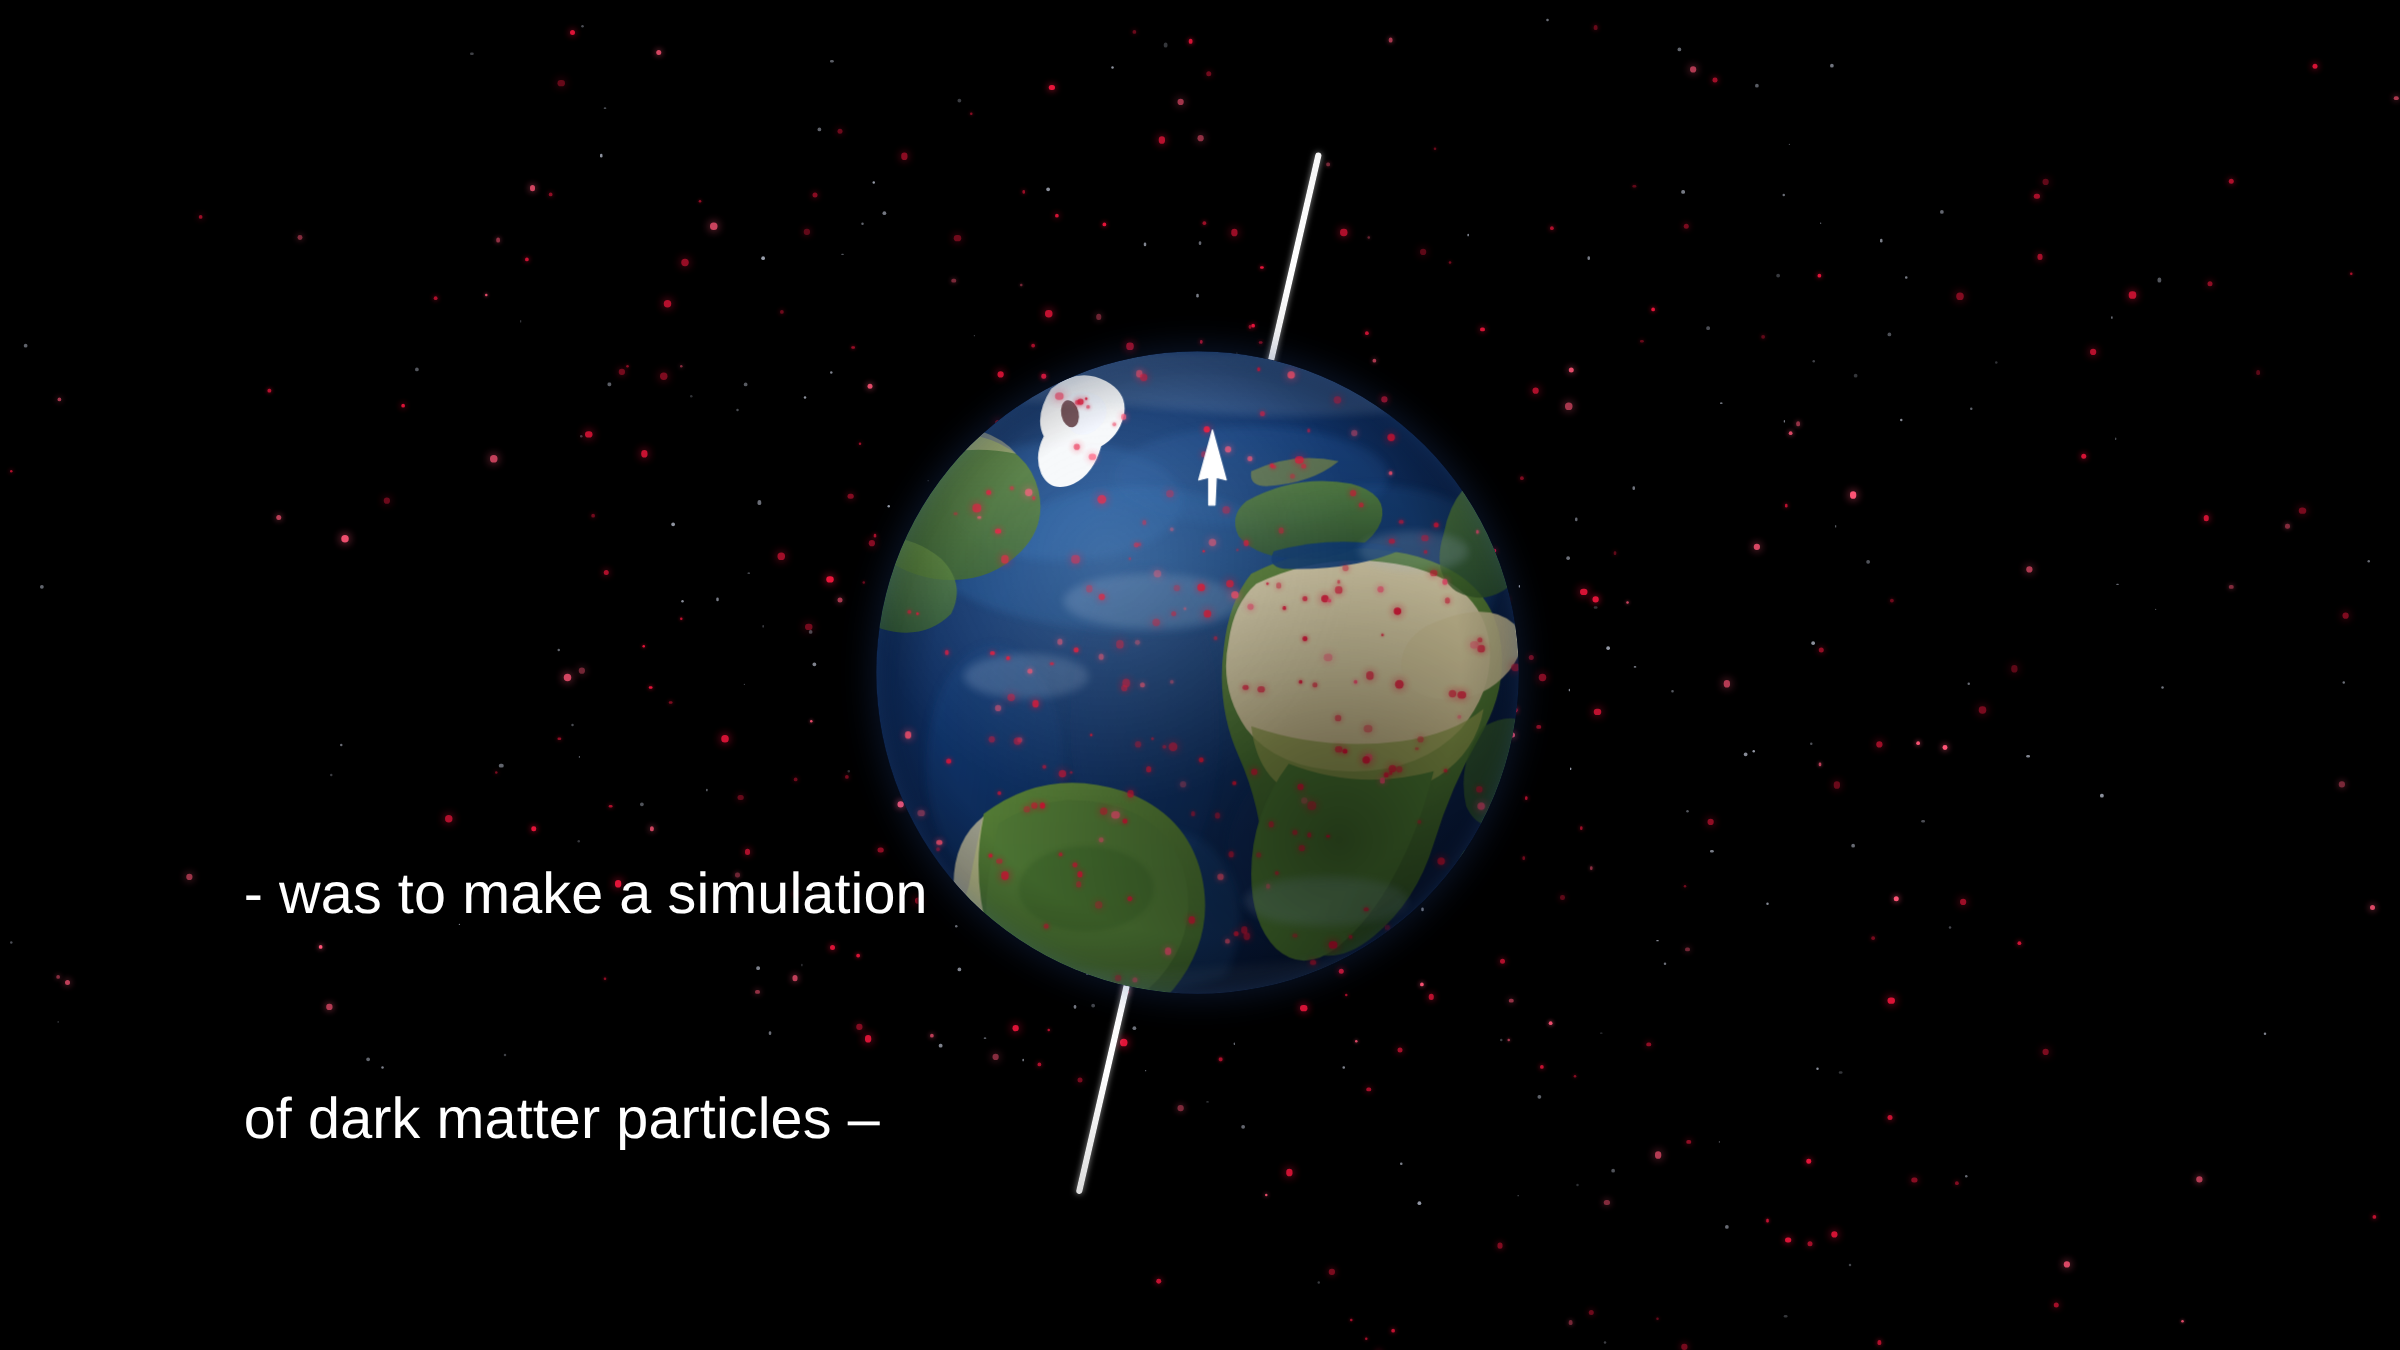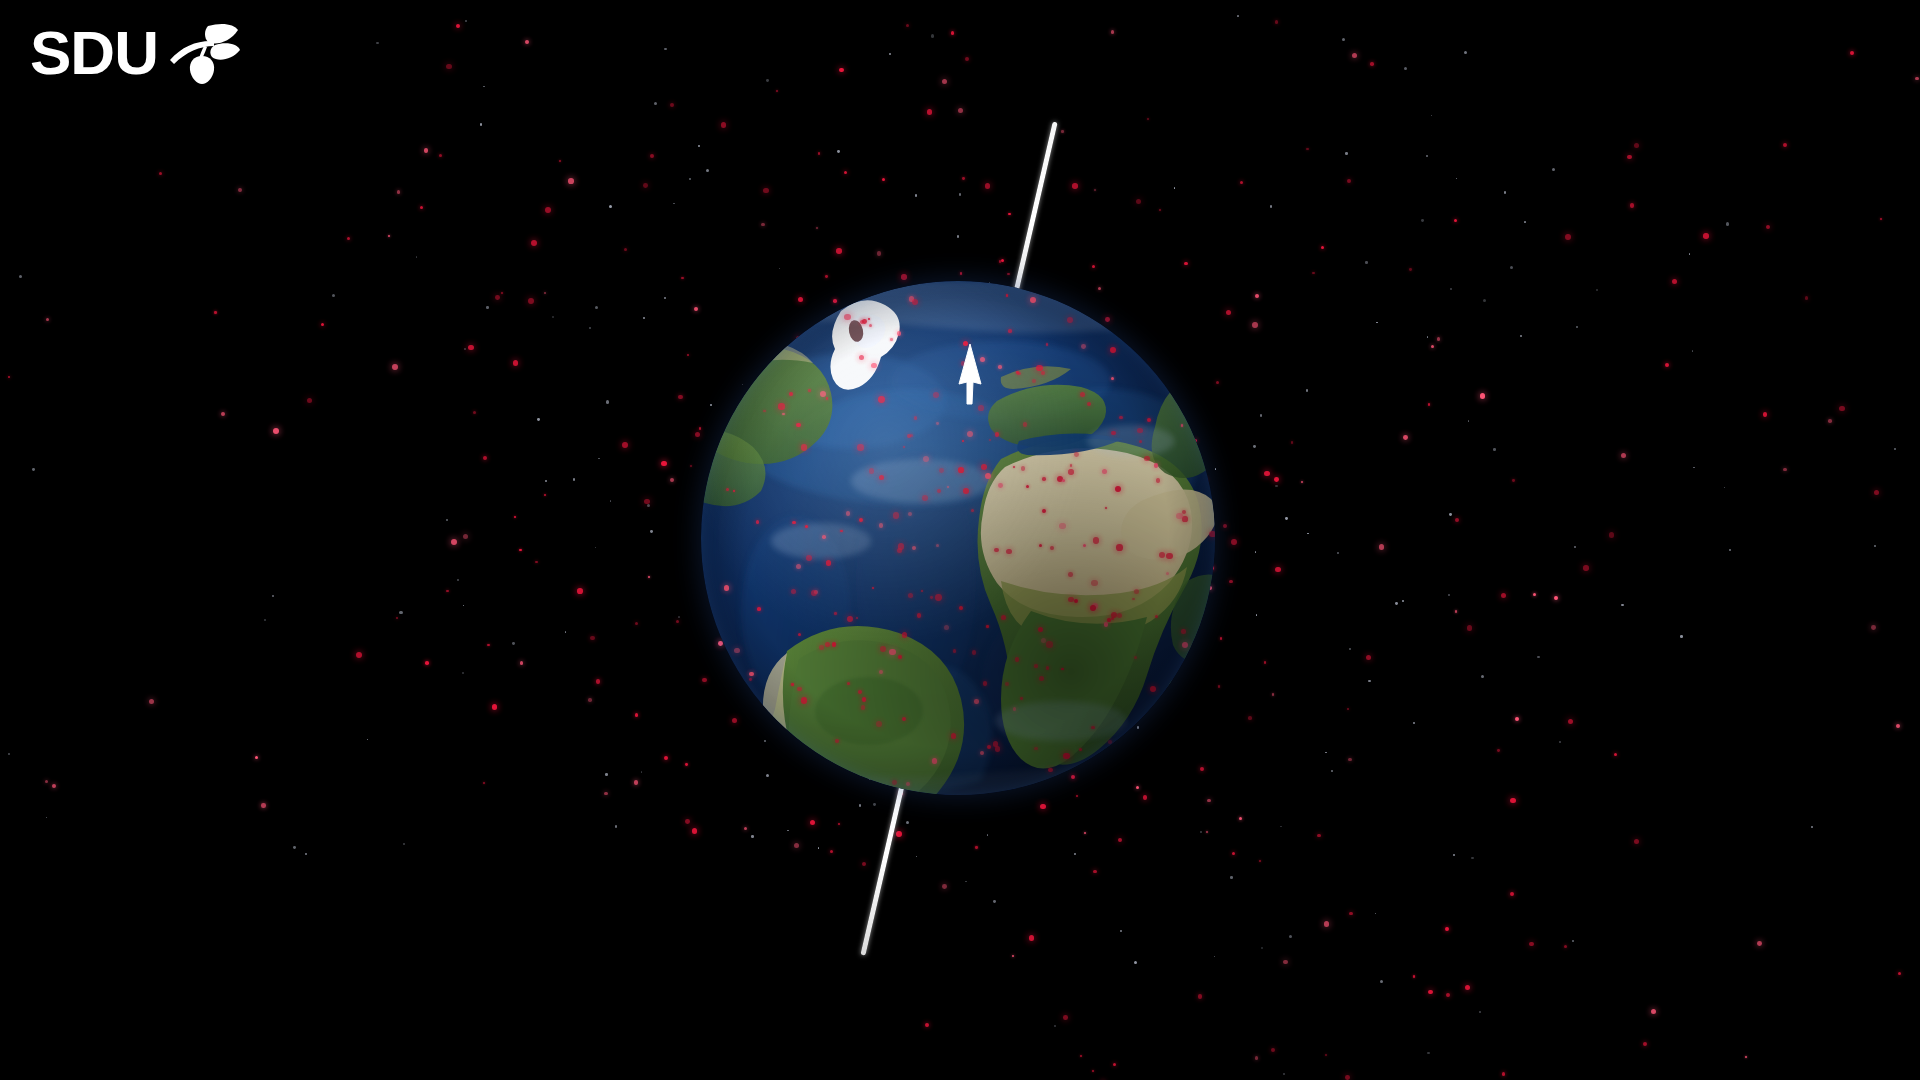--- a/index.html
+++ b/index.html
@@ -860,30 +860,19 @@
       <div id="globe-atmo"></div>
     </div>
   </div>
 
   <div id="cursor">
     <svg viewBox="0 0 30 68" xmlns="http://www.w3.org/2000/svg">
       <path d="M15 2 L26 42 L18 40 L17 62 L12 62 L12 40 L4 42 Z" fill="#ffffff" stroke="#ffffff" stroke-width="1" stroke-linejoin="round"></path>
     </svg>
   </div>
 
-  <div id="logo">
-    <span class="wordmark">SDU</span>
-    <svg class="applemark" viewBox="0 0 72 62" xmlns="http://www.w3.org/2000/svg">
-
-      <path d="M40 4 C54 0 66 2 70 8 C62 20 48 24 40 20 C36 16 36 8 40 4 Z" fill="#ffffff"></path>
-
-      <path d="M47 23 C58 19 70 22 72 28 C64 38 50 40 44 35 C41 31 42 26 47 23 Z" fill="#ffffff"></path>
-
-      <path d="M2 38 C14 24 30 18 46 19 L46 24 C32 24 18 30 6 42 Z" fill="#ffffff"></path>
-
-      <path d="M39 25 C37 31 35 34 34 38 L31 37 C32 32 34 28 36 24 Z" fill="#ffffff"></path>
-
-      <path d="M34 34 C42 34 47 40 46 48 C45 56 39 62 34 62 C29 62 23 56 22 48 C21 40 26 34 34 34 Z" fill="#ffffff"></path>
-    </svg>
+
+  <div id="subtitles">
+    <span class="line">- was to make a simulation</span>
+    <span class="line">of dark matter particles –</span>
   </div>
 
-
 </div>
 
 </body></html>

